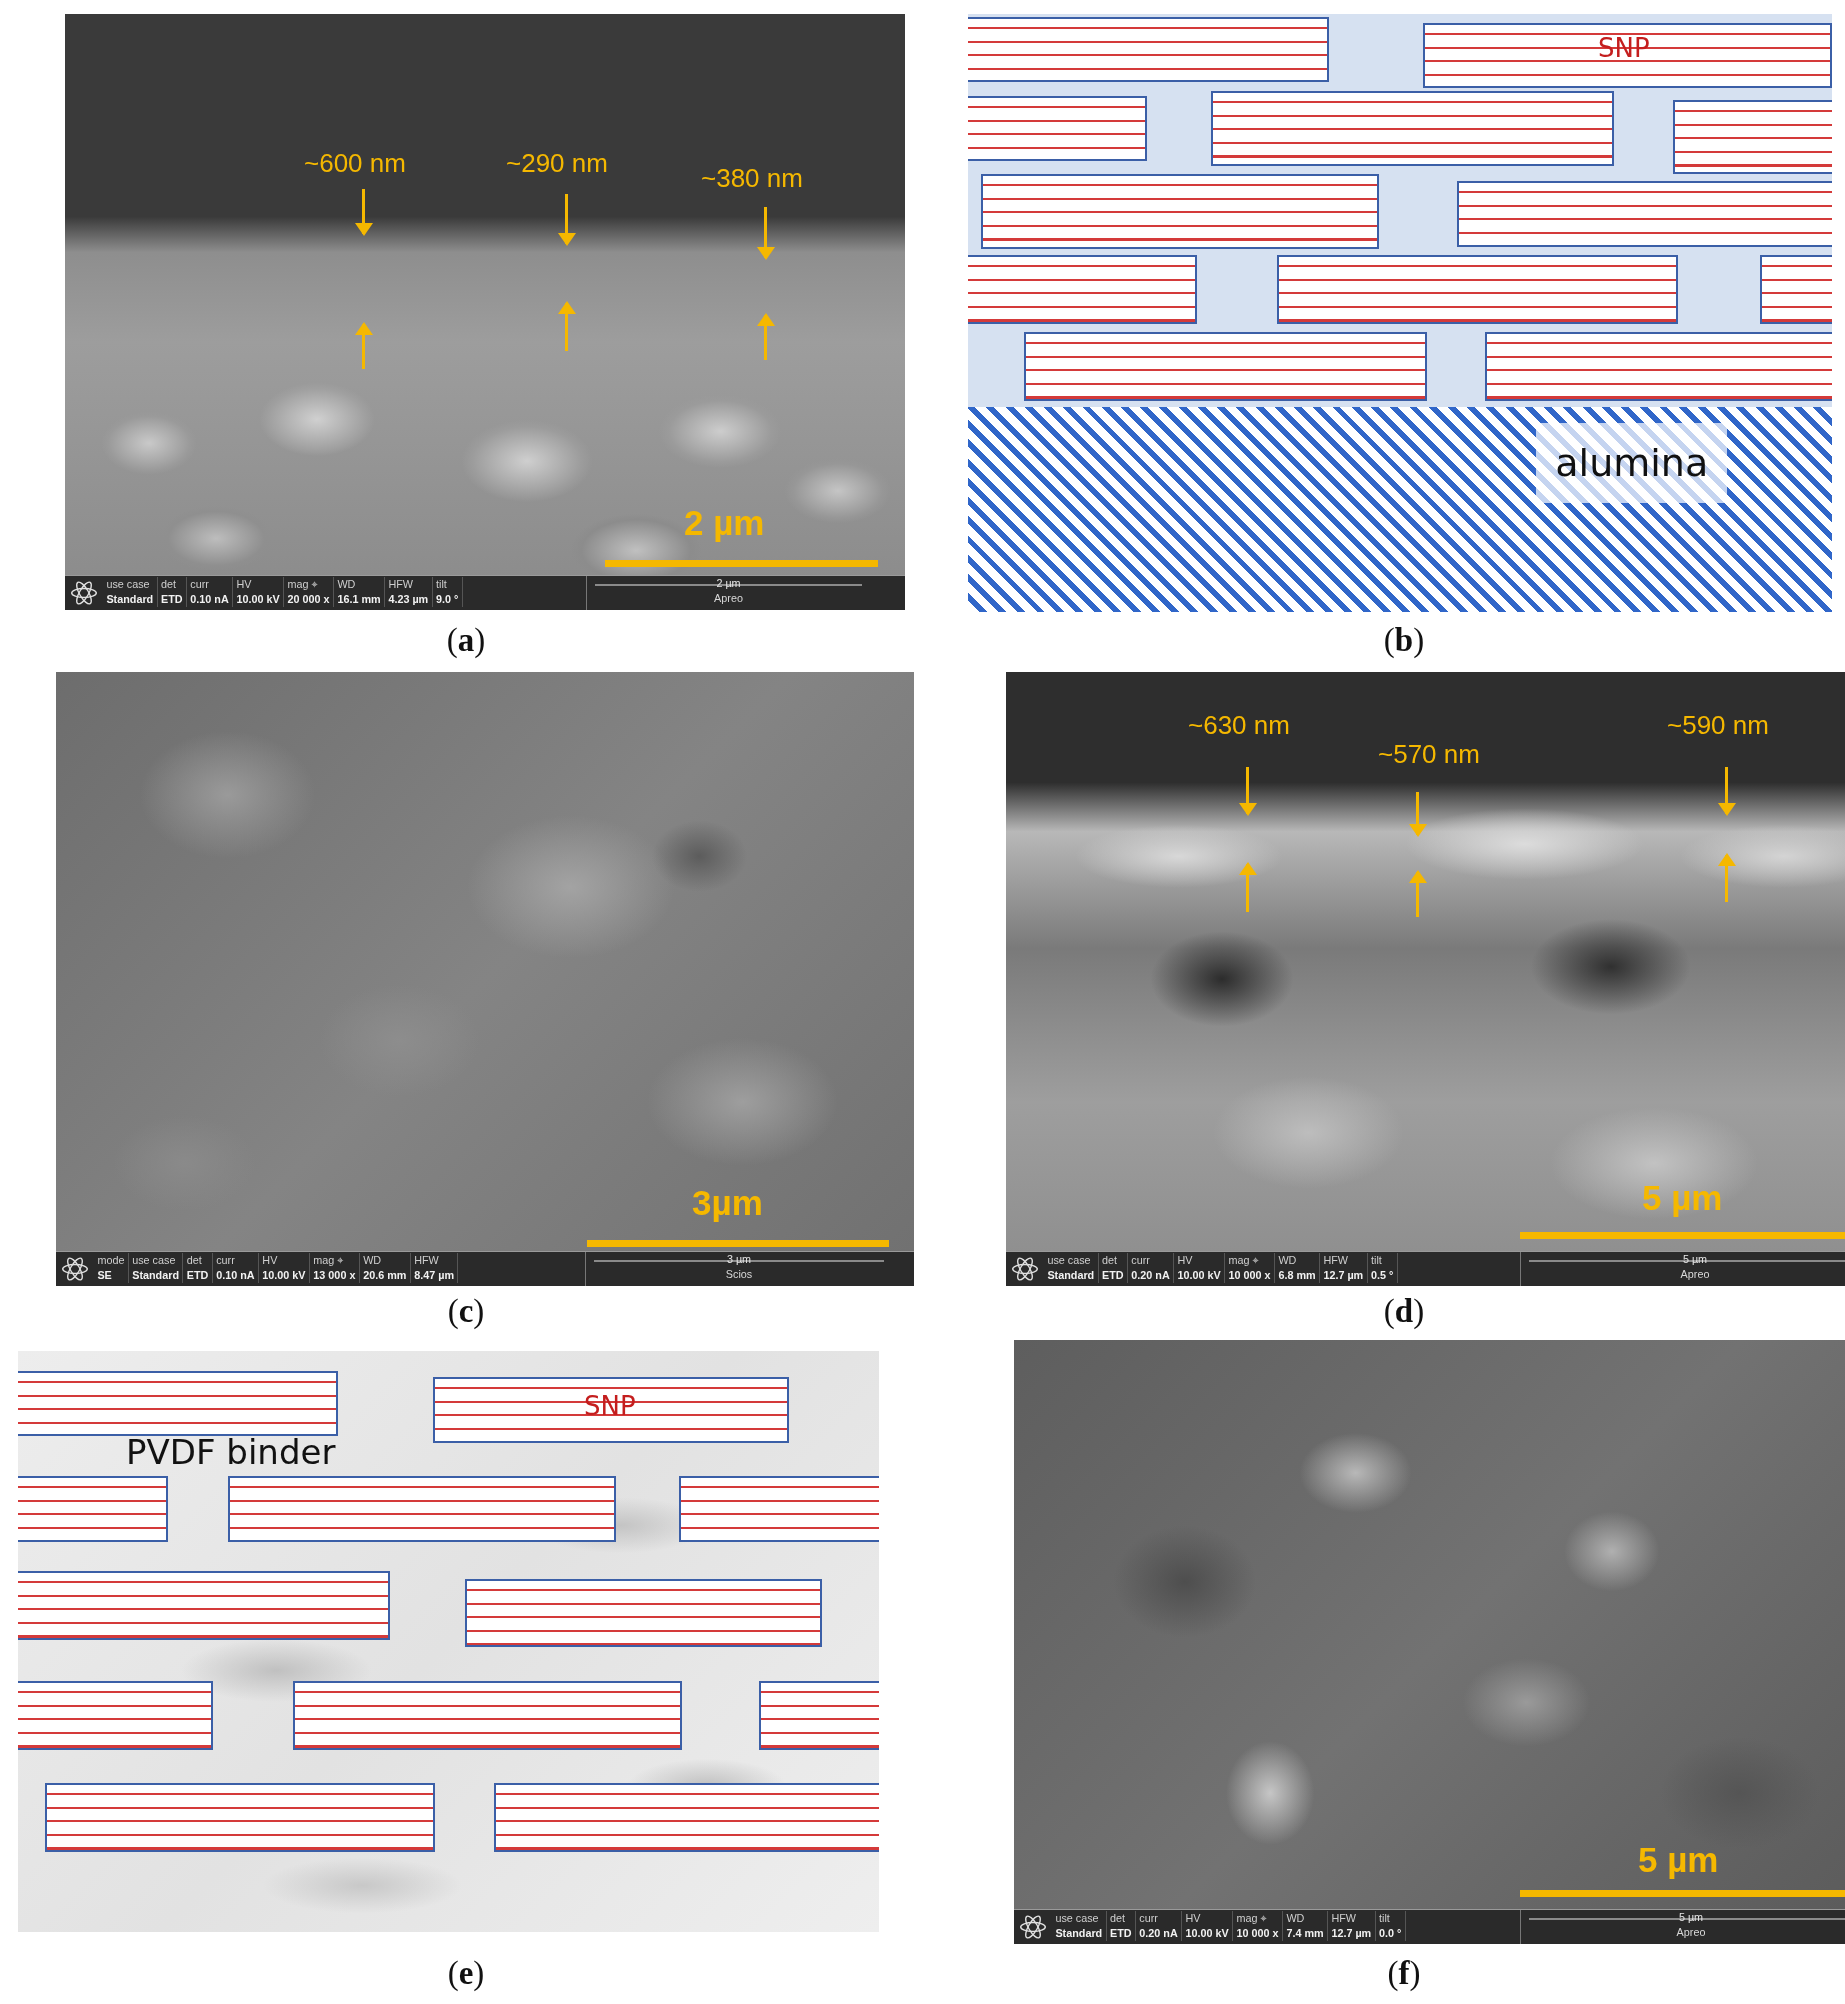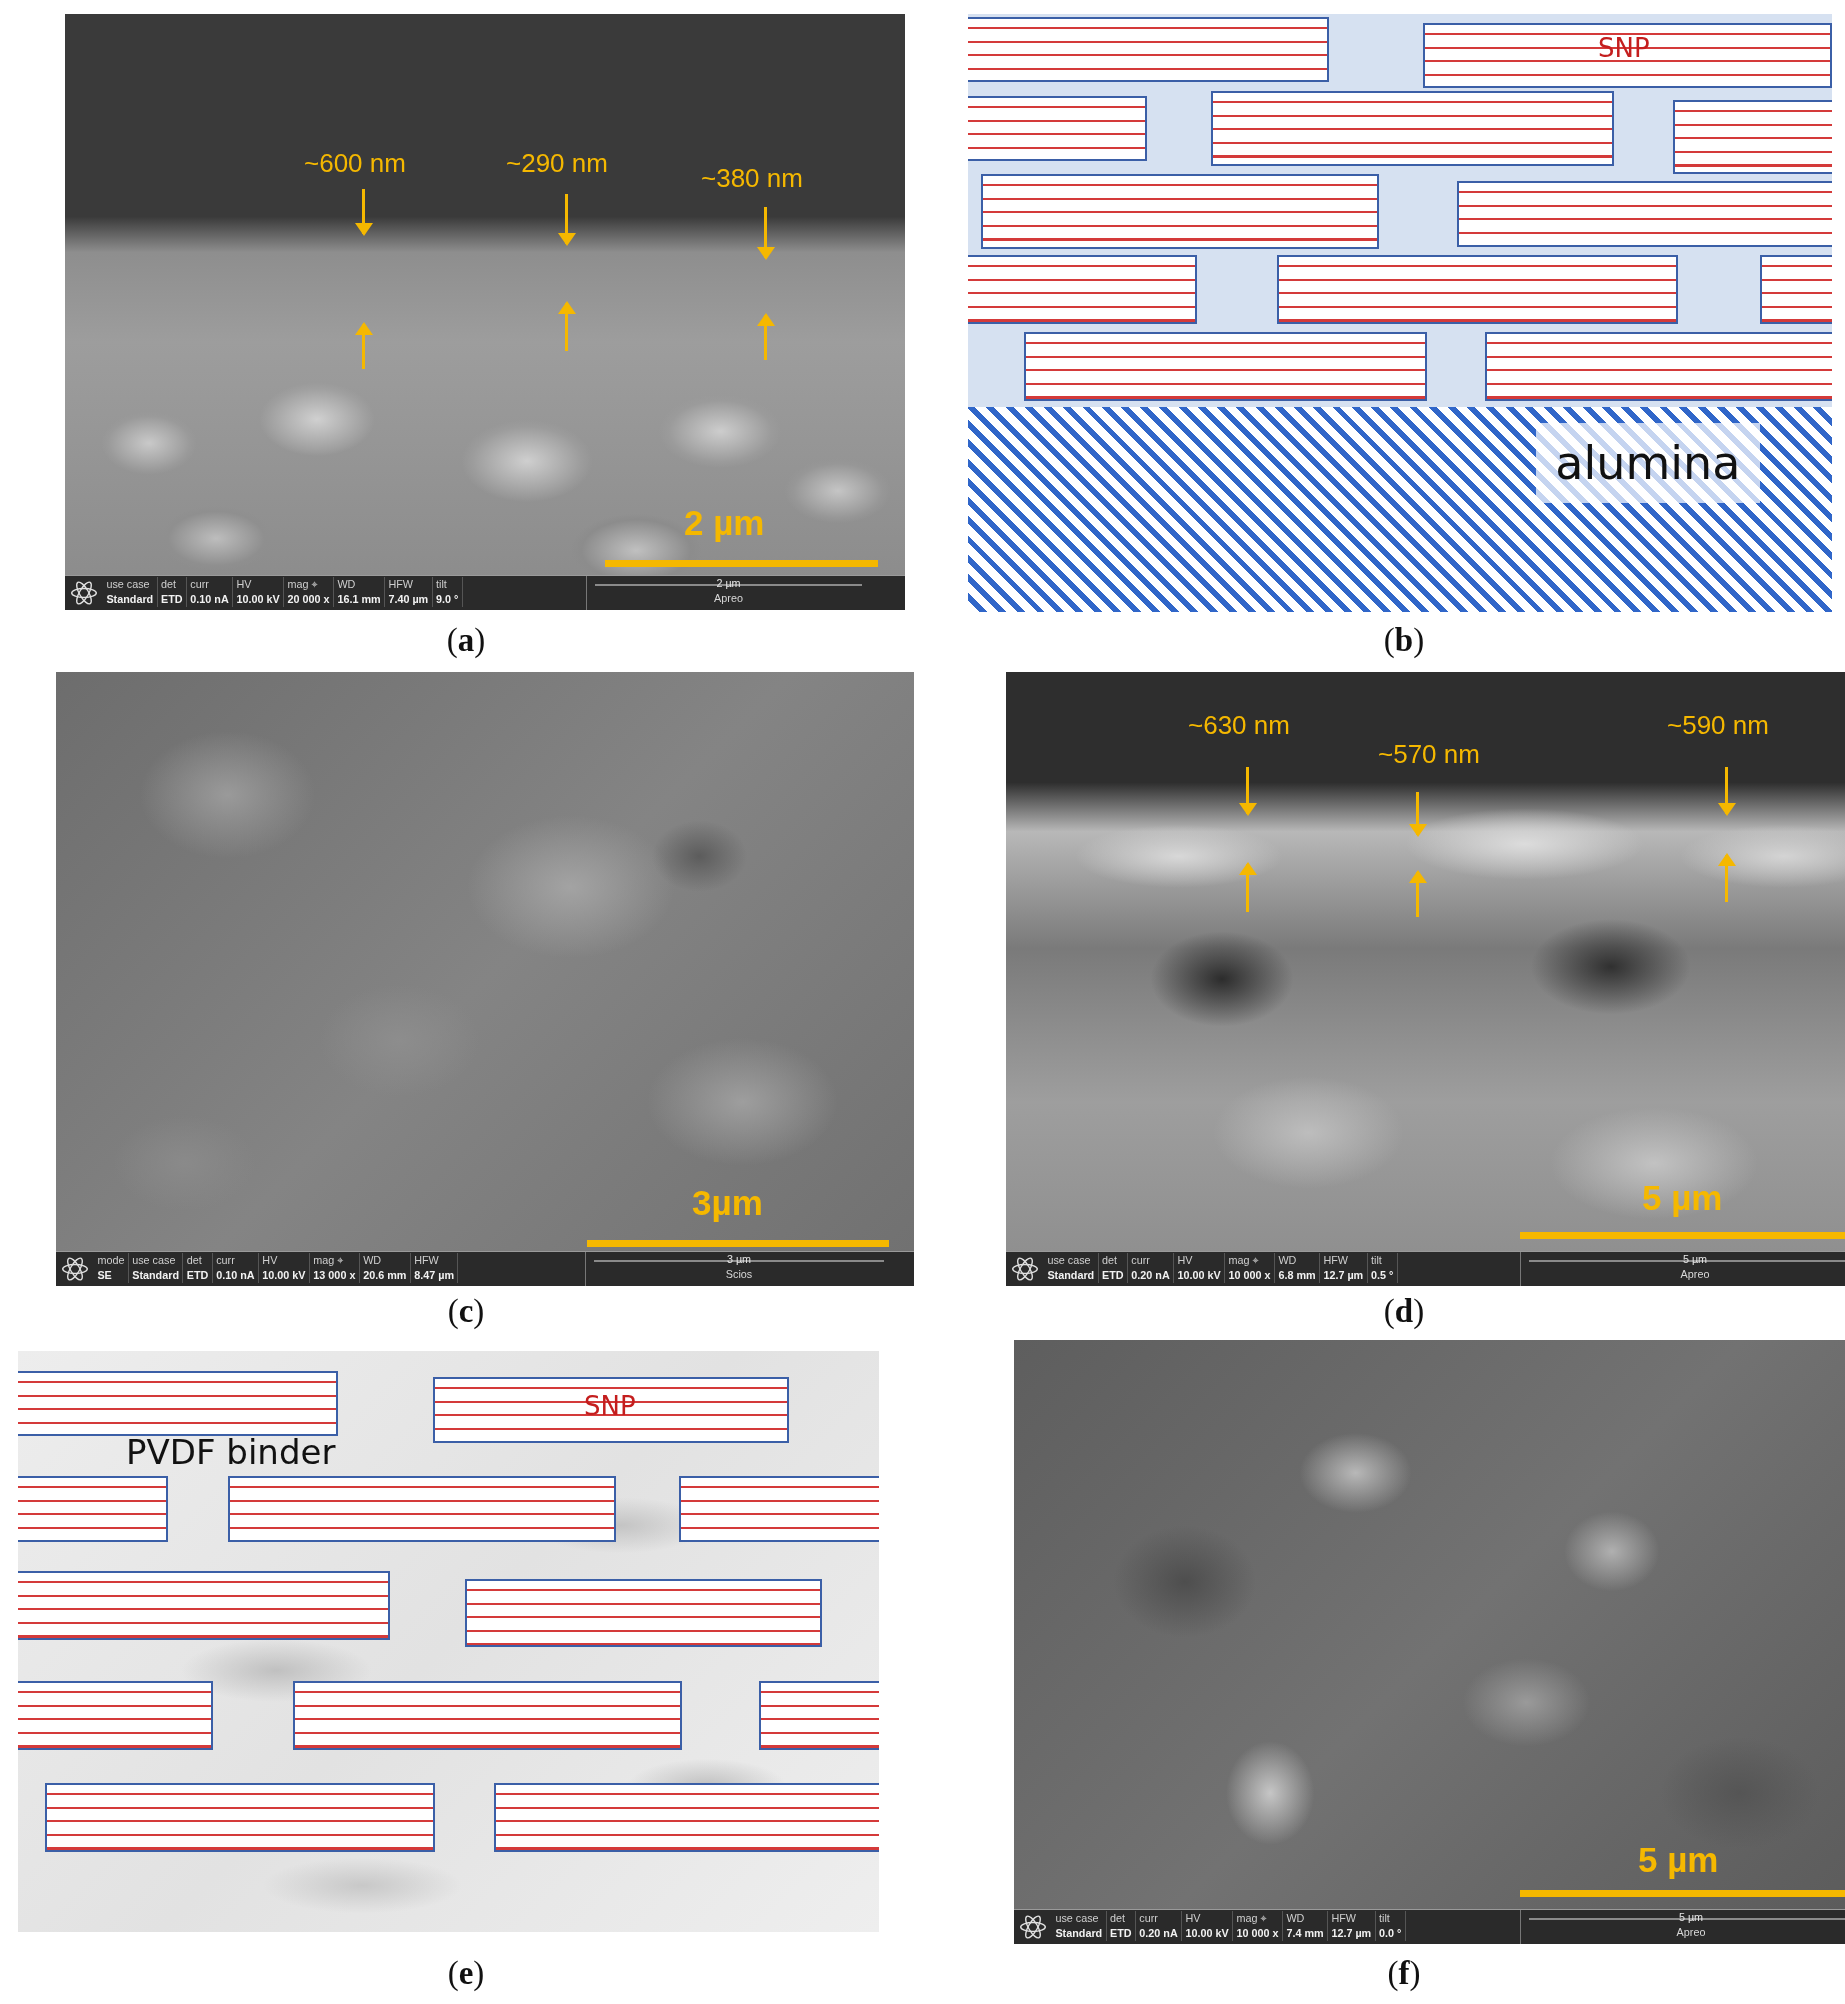--- a/index.html
+++ b/index.html
@@ -64,21 +64,21 @@
   .arrow { position: absolute; width: 3.4px; background: #f5b800; }
   .arrow.down::after { content: ""; position: absolute; left: -7.4px; bottom: -2.3px; border-left: 9px solid transparent; border-right: 9px solid transparent; border-top: 13.6px solid #f5b800; }
   .arrow.up::after { content: ""; position: absolute; left: -7.4px; top: -2.3px; border-left: 9px solid transparent; border-right: 9px solid transparent; border-bottom: 13.6px solid #f5b800; }
 
   
   .schem-b { background: #d6e1f1; }
   .snp { position: absolute; border: 2.3px solid #3b5fa7; background-color: #fff;
          background-image: repeating-linear-gradient(180deg, #ffffff 0px, #ffffff 8px, #d43a3a 8px, #d43a3a 10.2px, #ffffff 10.2px, #ffffff 13.6px); }
   .alumina { position: absolute; left: 0; right: 0; bottom: 0;
              background-image: repeating-linear-gradient(45deg, #ffffff 0px, #ffffff 8px, #3066c9 8px, #3066c9 13.6px); }
-  .alumina-label { position: absolute; font-family: "DejaVu Sans", sans-serif; font-size: 46px; color: #111; background: rgba(255,255,255,0.72); padding: 0 19.3px; }
+  .alumina-label { position: absolute; font-family: "DejaVu Sans", sans-serif; font-size: 38px; color: #111; background: rgba(255,255,255,0.72); padding: 0 19.3px; }
   .snp-label { position: absolute; font-family: "DejaVu Sans", sans-serif; font-size: 26px; color: #c41e1e; }
   .schem-e { background:
       radial-gradient(ellipse 114px 34px at 20% 10%, #bdbdbd, transparent 70%),
       radial-gradient(ellipse 125px 40px at 70% 30%, #c4c4c4, transparent 70%),
       radial-gradient(ellipse 136px 45px at 30% 55%, #c0c0c0, transparent 70%),
       radial-gradient(ellipse 114px 40px at 80% 75%, #bfbfbf, transparent 70%),
       radial-gradient(ellipse 142px 40px at 40% 92%, #c8c8c8, transparent 70%),
       linear-gradient(135deg, #ededed 0%, #e2e2e2 50%, #eeeeee 100%); }
   .pvdf-label { position: absolute; font-family: "DejaVu Sans", sans-serif; font-size: 34px; color: #111; }
 </style>
@@ -125,21 +125,21 @@
       <div class="field">
           <div class="k">mag ⌖</div>
           <div class="v">20 000 x</div>
         </div>
       <div class="field">
           <div class="k">WD</div>
           <div class="v">16.1 mm</div>
         </div>
       <div class="field">
           <div class="k">HFW</div>
-          <div class="v">7.40 µm</div>
+          <div class="v">4.23 µm</div>
         </div>
       <div class="field">
           <div class="k">tilt</div>
           <div class="v">9.0 °</div>
         </div>
     </div>
     <div class="scale" style="left:521px; width:284px;">
       <div class="sline"></div>
       <div class="slabel" style="background:transparent;">2 µm</div>
       <div class="inst">Apreo</div>

